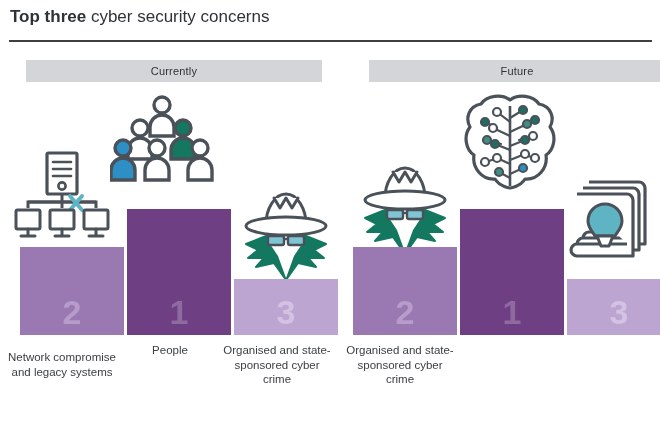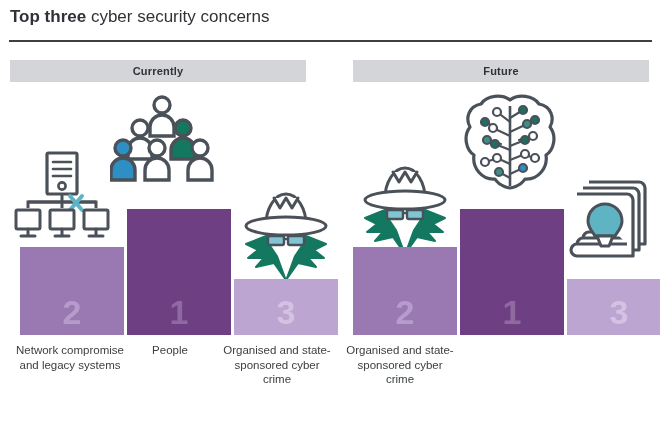--- a/index.html
+++ b/index.html
@@ -23,21 +23,21 @@
   .title .light{font-weight:normal;}
   .title-rule{
     position:absolute;left:9px;top:40px;width:643px;height:2px;
     background:#3c4043;
   }
 
   
   .colhead{
     position:absolute;height:22px;background:#d4d5d9;
     display:flex;align-items:center;justify-content:center;
-    font-size:11px;font-weight:bold;color:#2f3237;letter-spacing:.2px;
+    font-size:11px;font-weight:normal;color:#2f3237;letter-spacing:.2px;margin-left:16px;
   }
   .colhead.left{left:10px;top:60px;width:296px;}
   .colhead.right{left:353px;top:60px;width:296px;}
 
   
   .group{position:absolute;top:90px;height:245px;}
   .group.left{left:10px;width:310px;}
   .group.right{left:353px;width:300px;}
 
   .bar{
@@ -67,21 +67,21 @@
 
   
   .icon{position:absolute;}
 
   
   .caption{
     position:absolute;top:343px;
     font-size:11.5px;line-height:14.5px;
     text-align:center;color:#3c4043;
   }
-  .cap-l1{left:10px;width:120px;}
+  .cap-l1{left:2px;width:120px;margin-top:7px;}
   .cap-l2{left:118px;width:104px;}
   .cap-l3{left:222px;width:110px;}
   .cap-r1{left:345px;width:110px;}
   .cap-r2{left:455px;width:104px;}
   .cap-r3{left:558px;width:100px;}
 </style>
 </head>
 <body>
 
 <div class="page">

